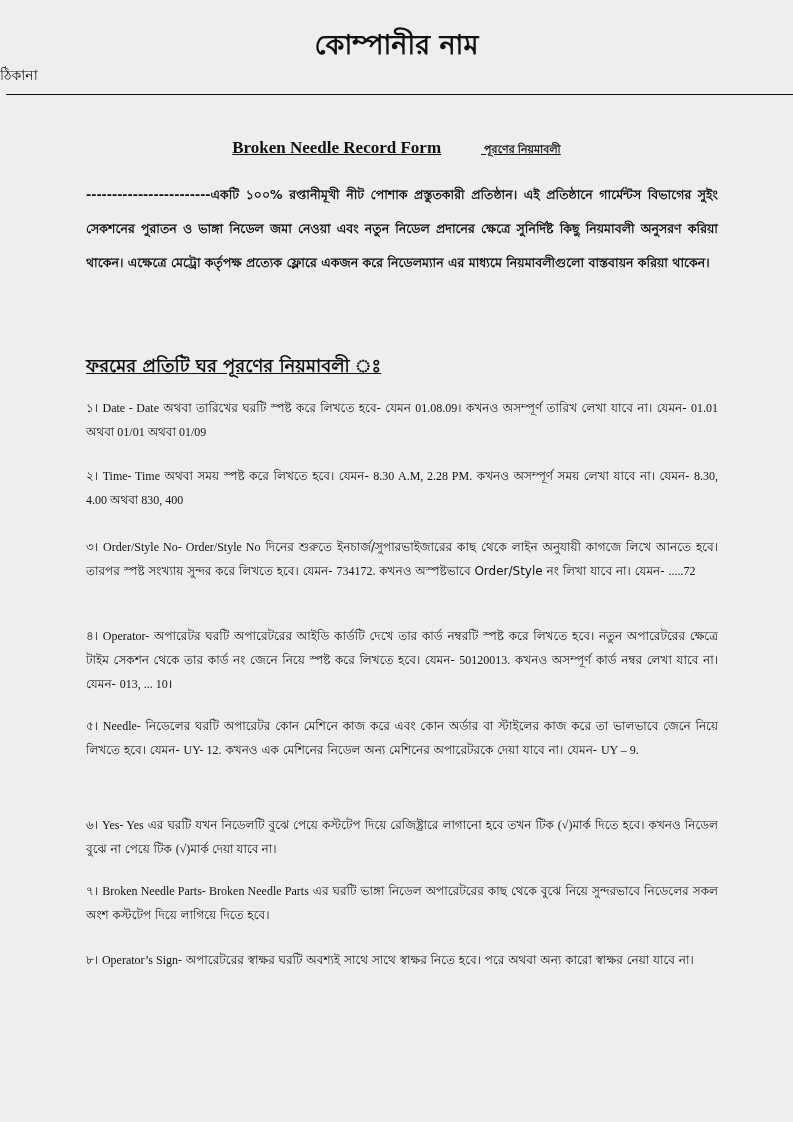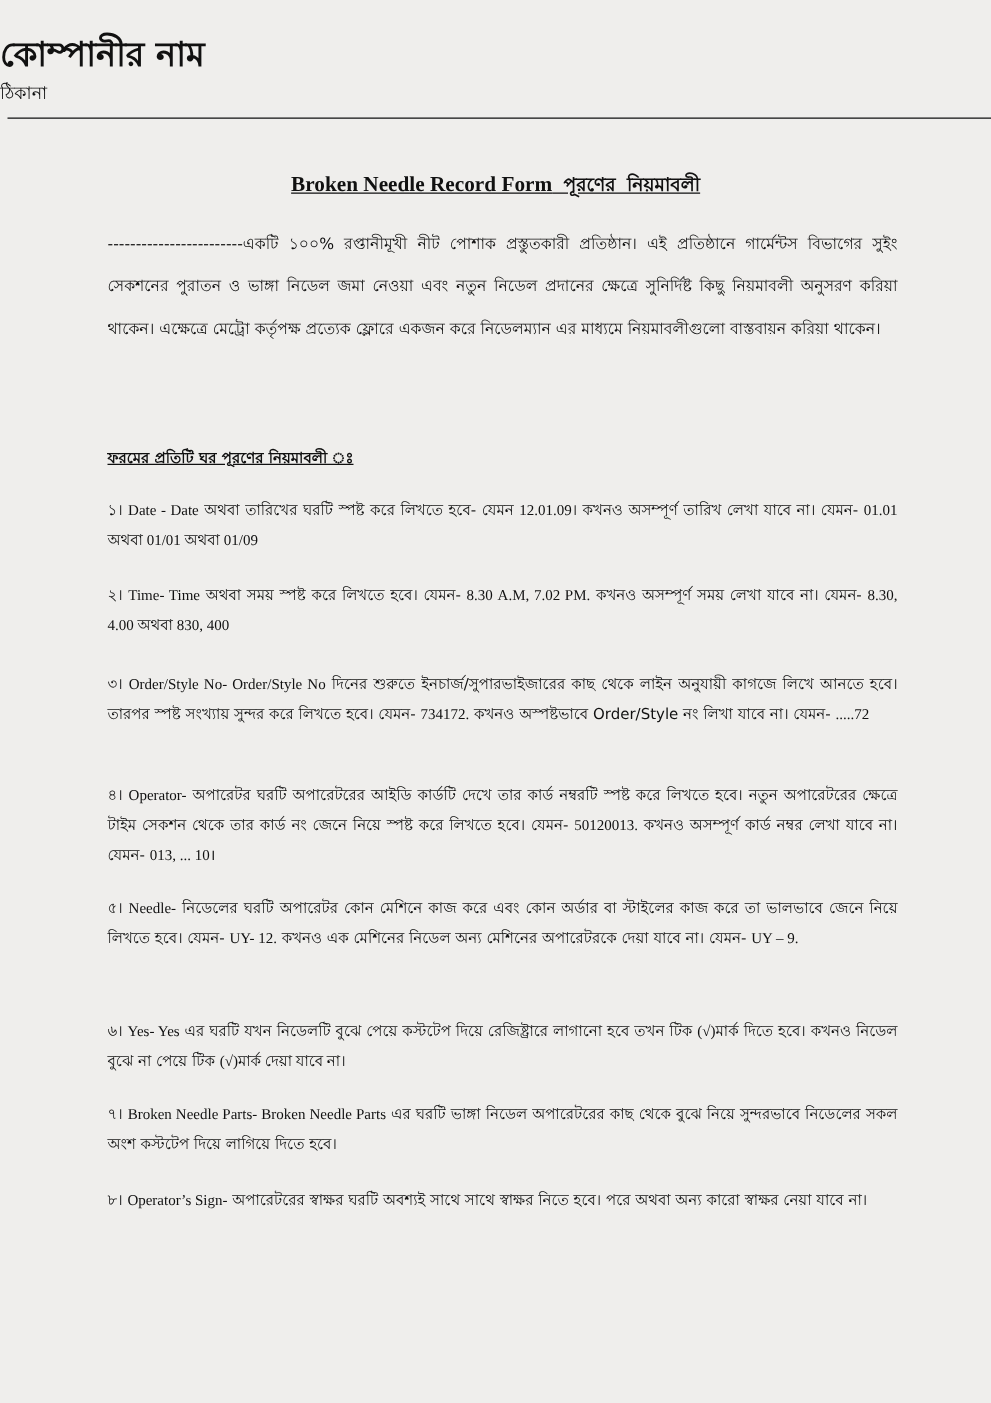--- a/index.html
+++ b/index.html
@@ -1,42 +1,42 @@
 <!DOCTYPE html>
 <html><head>
 <meta charset="utf-8">
 <style>
   html, body { margin:0; padding:0; }
   body {
     width:793px; height:1122px; background:#efeeec; position:relative; overflow:hidden;
     font-family: "Liberation Serif", "DejaVu Serif", serif; color:#111;
   }
   .company {
-    position:absolute; top:28px; left:0; width:793px; 
+    position:absolute; top:28px; left:0; width:793px; text-align:center;
     font-size:27px; font-weight:bold; font-family:"DejaVu Sans", sans-serif; line-height:34px;
   }
   .address {
     position:absolute; top:66px; left:0; width:793px; text-align:left;
     font-size:14px; font-family:"DejaVu Sans", sans-serif; line-height:18px;
   }
   .rule {
     position:absolute; top:94px; left:6px; width:787px; height:0; border-top:1.5px solid #111;
   }
   .form-title {
     position:absolute; top:137px; left:0; width:793px; text-align:center;
     font-size:17px; font-weight:bold; text-decoration:underline; line-height:22px;
   }
-  .form-title .bn { font-family:Liberation Mono, monospace; font-size:15px; }
+  .form-title .bn { font-family:Liberation Sans, sans-serif; font-size:11px;padding-left:40px; }
   .intro {
     position:absolute; top:178px; left:86px; width:632px;
-    font-family:"DejaVu Sans", sans-serif; font-size:12.5px; line-height:34px; text-align:justify;
+    font-family:"DejaVu Sans", sans-serif; font-size:12.5px; line-height:34px; text-align:justify;font-weight:bold;
   }
   .section-heading {
     position:absolute; top:356px; left:86px;
-    font-family:"DejaVu Sans", sans-serif; font-size:12px; font-weight:bold;
+    font-family:"DejaVu Sans", sans-serif; font-size:18px; font-weight:bold;
     text-decoration:underline; line-height:20px;
   }
   .rule-item {
     position:absolute; left:86px; width:632px;
     font-family:"DejaVu Sans", sans-serif; font-size:12px; line-height:24px; text-align:justify;
   }
   .rule-item .en { font-family:"Liberation Serif", serif; font-size:12px; }
 </style>
 </head>
 <body>
@@ -44,23 +44,23 @@
 <div class="company">কোম্পানীর নাম</div>
 <div class="address">ঠিকানা</div>
 <div class="rule"></div>
 
 <div class="form-title"><span>Broken Needle Record Form</span><span class="bn"> পূরণের নিয়মাবলী</span></div>
 
 <div class="intro">------------------------একটি ১০০% রপ্তানীমূখী নীট পোশাক প্রস্তুতকারী প্রতিষ্ঠান। এই প্রতিষ্ঠানে  গার্মেন্টস বিভাগের সুইং সেকশনের পুরাতন ও ভাঙ্গা নিডেল জমা নেওয়া এবং নতুন নিডেল প্রদানের ক্ষেত্রে সুনির্দিষ্ট কিছু নিয়মাবলী  অনুসরণ করিয়া থাকেন। এক্ষেত্রে মেট্রো কর্তৃপক্ষ প্রত্যেক ফ্লোরে একজন করে নিডেলম্যান এর মাধ্যমে নিয়মাবলীগুলো বাস্তবায়ন করিয়া থাকেন।</div>
 
 <div class="section-heading">ফরমের প্রতিটি ঘর পূরণের নিয়মাবলী ঃ</div>
 
-<div class="rule-item" style="top:396px;"><span>১। </span><span class="en">Date - Date</span><span> অথবা তারিখের ঘরটি স্পষ্ট করে লিখতে হবে- যেমন </span><span class="en">12.01.09</span><span>। কখনও অসম্পূর্ণ তারিখ লেখা যাবে না। যেমন- </span><span class="en">01.01 অথবা 01/01 অথবা 01/09</span></div>
+<div class="rule-item" style="top:396px;"><span>১। </span><span class="en">Date - Date</span><span> অথবা তারিখের ঘরটি স্পষ্ট করে লিখতে হবে- যেমন </span><span class="en">01.08.09</span><span>। কখনও অসম্পূর্ণ তারিখ লেখা যাবে না। যেমন- </span><span class="en">01.01 অথবা 01/01 অথবা 01/09</span></div>
 
-<div class="rule-item" style="top:464px;"><span>২। </span><span class="en">Time- Time</span><span> অথবা সময় স্পষ্ট করে লিখতে হবে। যেমন- </span><span class="en">8.30 A.M, 7.02 PM.</span><span> কখনও অসম্পূর্ণ সময় লেখা যাবে না। যেমন- </span><span class="en">8.30, 4.00 অথবা 830, 400</span></div>
+<div class="rule-item" style="top:464px;"><span>২। </span><span class="en">Time- Time</span><span> অথবা সময় স্পষ্ট করে লিখতে হবে। যেমন- </span><span class="en">8.30 A.M, 2.28 PM.</span><span> কখনও অসম্পূর্ণ সময় লেখা যাবে না। যেমন- </span><span class="en">8.30, 4.00 অথবা 830, 400</span></div>
 
 <div class="rule-item" style="top:535px;"><span>৩। </span><span class="en">Order/Style No- Order/Style No</span><span> দিনের শুরুতে ইনচার্জ/সুপারভাইজারের কাছ থেকে লাইন অনুযায়ী কাগজে লিখে আনতে হবে। তারপর স্পষ্ট সংখ্যায় সুন্দর করে লিখতে হবে। যেমন- </span><span class="en">734172.</span><span> কখনও অস্পষ্টভাবে Order/Style নং লিখা যাবে না। যেমন- </span><span class="en"> .....72</span></div>
 
 <div class="rule-item" style="top:624px;"><span>৪। </span><span class="en">Operator-</span><span>  অপারেটর ঘরটি অপারেটরের আইডি কার্ডটি দেখে তার কার্ড নম্বরটি স্পষ্ট করে লিখতে হবে। নতুন অপারেটরের ক্ষেত্রে টাইম সেকশন থেকে তার কার্ড নং জেনে নিয়ে স্পষ্ট করে লিখতে হবে। যেমন- </span><span class="en">50120013.</span><span> কখনও অসম্পূর্ণ কার্ড নম্বর লেখা যাবে না। যেমন- </span><span class="en"> 013, ... 10।</span></div>
 
 <div class="rule-item" style="top:714px;"><span>৫। </span><span class="en"> Needle-</span><span>  নিডেলের ঘরটি অপারেটর কোন মেশিনে কাজ করে এবং কোন অর্ডার বা স্টাইলের কাজ করে তা ভালভাবে জেনে নিয়ে লিখতে হবে। যেমন- </span><span class="en">UY- 12.</span><span> কখনও এক মেশিনের নিডেল অন্য মেশিনের অপারেটরকে দেয়া যাবে না। যেমন- </span><span class="en">UY – 9.</span></div>
 
 <div class="rule-item" style="top:813px;"><span>৬। </span><span class="en">Yes- Yes</span><span> এর ঘরটি যখন নিডেলটি বুঝে পেয়ে কস্টটেপ দিয়ে রেজিষ্ট্রারে লাগানো হবে তখন টিক </span><span class="en">(√)</span><span>মার্ক দিতে হবে। কখনও নিডেল বুঝে না পেয়ে টিক </span><span class="en">(√)মার্ক দেয়া যাবে না।</span></div>
 
 <div class="rule-item" style="top:879px;"><span>৭। </span><span class="en">Broken Needle Parts- Broken Needle Parts</span><span> এর ঘরটি ভাঙ্গা নিডেল অপারেটরের কাছ থেকে বুঝে নিয়ে সুন্দরভাবে নিডেলের সকল অংশ কস্টটেপ দিয়ে লাগিয়ে দিতে হবে।</span></div>

